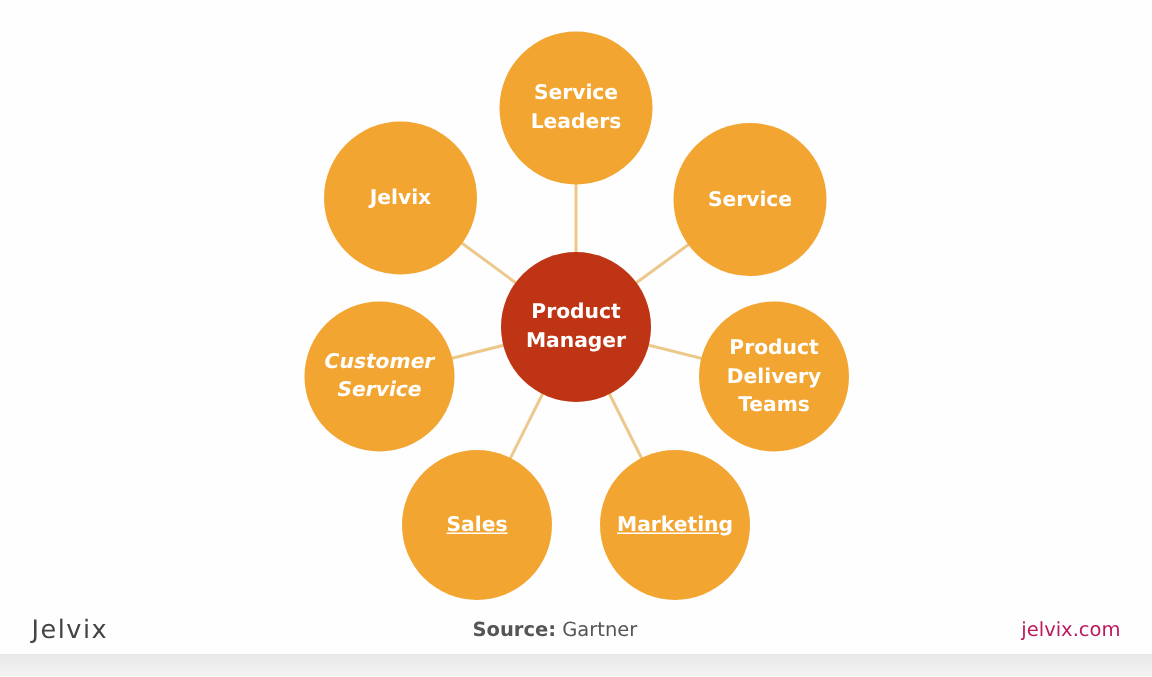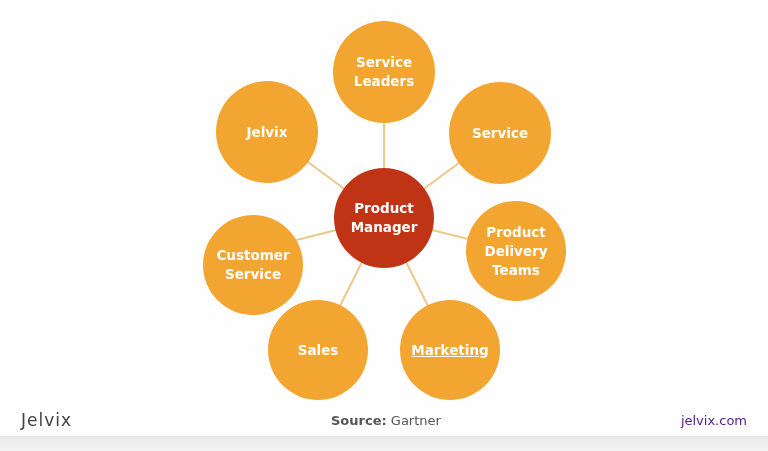--- a/index.html
+++ b/index.html
@@ -20,23 +20,23 @@
     background: #f2a531;
     display: flex; align-items: center; justify-content: center;
     text-align: center; color: #ffffff;
     font-weight: bold; font-size: 13.5px; line-height: 19px;
     box-sizing: border-box; padding: 0 8px;
     white-space: pre-line;
   }
   .node.center { background: #bf3415; }
   .footer-text { position: absolute; top: 413px; font-size: 13px; color: #555; }
   .logo { left: 21px; top: 410px; font-size: 17px; color: #444; letter-spacing: 1px; font-family: "DejaVu Sans", sans-serif; }
-  .source { left: 331px; color: #555; text-align: center; }
+  .source { left: 315px; color: #555; text-align: center; }
   .source b { font-weight: bold; color: #555; }
-  .site { right: 21px; color: #4c1d95; }
+  .site { right: 21px; color: #be185d; }
 </style>
 </head>
 <body>
 
 <div class="canvas">
   <svg class="lines" width="768" height="436">
       <line x1="384" y1="218" x2="384" y2="72" stroke="#ecc88a" stroke-width="2"></line>
       <line x1="384" y1="218" x2="500" y2="133" stroke="#ecc88a" stroke-width="2"></line>
       <line x1="384" y1="218" x2="516" y2="251" stroke="#ecc88a" stroke-width="2"></line>
       <line x1="384" y1="218" x2="450" y2="350" stroke="#ecc88a" stroke-width="2"></line>
@@ -45,22 +45,22 @@
       <line x1="384" y1="218" x2="267" y2="132" stroke="#ecc88a" stroke-width="2"></line>
     </svg>
   <div id="nodes">
       <div class="node " style="left: 333px; top: 21px; width: 102px; height: 102px;">Service
 Leaders</div>
       <div class="node " style="left: 449px; top: 82px; width: 102px; height: 102px;">Service</div>
       <div class="node " style="left: 466px; top: 201px; width: 100px; height: 100px;">Product
 Delivery
 Teams</div>
       <div class="node " style="left: 400px; top: 300px; width: 100px; height: 100px; text-decoration: underline;">Marketing</div>
-      <div class="node " style="left: 268px; top: 300px; width: 100px; height: 100px;">Sales</div>
-      <div class="node " style="left: 203px; top: 215px; width: 100px; height: 100px;">Customer
+      <div class="node " style="left: 268px; top: 300px; width: 100px; height: 100px; text-decoration: underline;">Sales</div>
+      <div class="node " style="left: 203px; top: 201px; width: 100px; height: 100px; font-style: italic;">Customer
 Service</div>
       <div class="node " style="left: 216px; top: 81px; width: 102px; height: 102px;">Jelvix</div>
       <div class="node center" style="left: 334px; top: 168px; width: 100px; height: 100px;">Product
 Manager</div>
     </div>
 </div>
 <div class="bottom-shadow"></div>
 
 <div class="footer-text logo">Jelvix</div>
 <div class="footer-text source">

